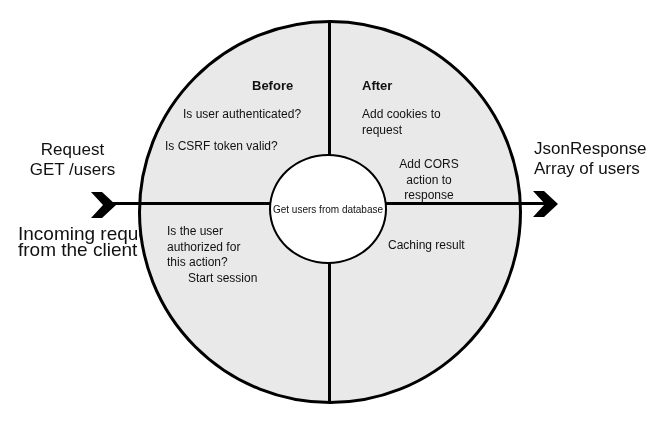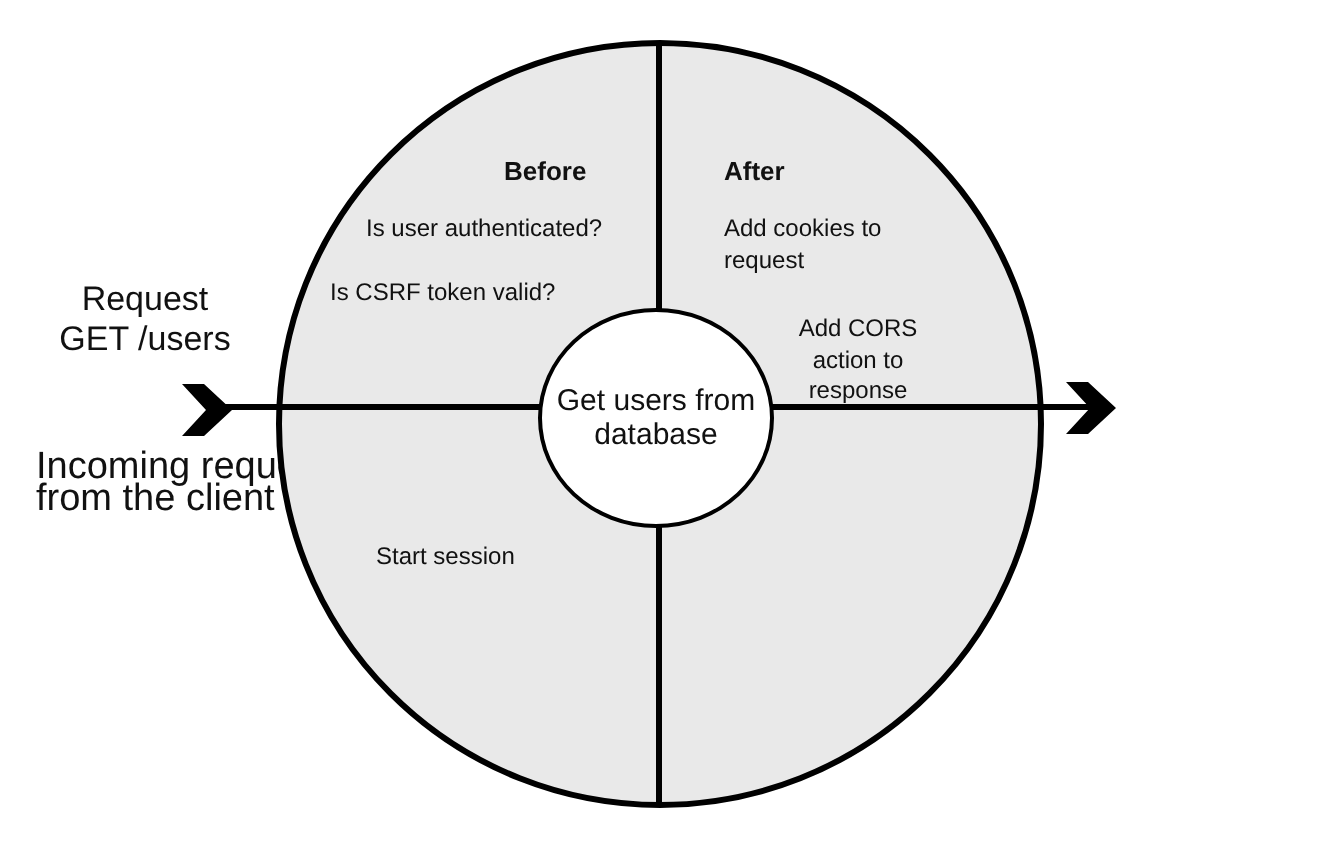--- a/index.html
+++ b/index.html
@@ -50,21 +50,21 @@
     width: 118px;
     height: 110px;
     box-sizing: border-box;
     border: 2.5px solid var(--line, #000000);
     border-radius: 50%;
     background: #ffffff;
     display: flex;
     align-items: center;
     justify-content: center;
     text-align: center;
-    font-size: 15px;
+    font-size: 10px;
     line-height: 17px;
   }
   .txt {
     position: absolute;
     white-space: pre-line;
     font-size: 12px;
     line-height: 15.5px;
   }
   .q-title {
     font-weight: bold;
@@ -111,25 +111,31 @@
   <div class="txt" style="left:183px; top:107px;">Is user authenticated?</div>
   <div class="txt" style="left:165px; top:139px;">Is CSRF token valid?</div>
 
   <div class="txt q-title" style="left:362px; top:78px;">After</div>
   <div class="txt" style="left:362px; top:107px;">Add cookies to
 request</div>
   <div class="txt centered" style="left:378px; top:157px; width:102px;">Add CORS
 action to
 response</div>
 
+  <div class="txt" style="left:167px; top:224px;">Is the user
+authorized for
+this action?</div>
   <div class="txt" style="left:188px; top:271px;">Start session</div>
 
+  <div class="txt" style="left:388px; top:238px;">Caching result</div>
 
   <div class="center-circle">
     <span>Get users
 from database</span>
   </div>
 
   <svg class="chevron" style="left:533px; top:191px;" viewBox="0 0 25 26">
     <polygon points="0,0 11,0 25,13 11,26 0,26 12,13"></polygon>
   </svg>
+  <div class="txt big-label" style="left:534px; top:139px;">JsonResponse
+Array of users</div>
 
 </div>
 
 </body></html>

